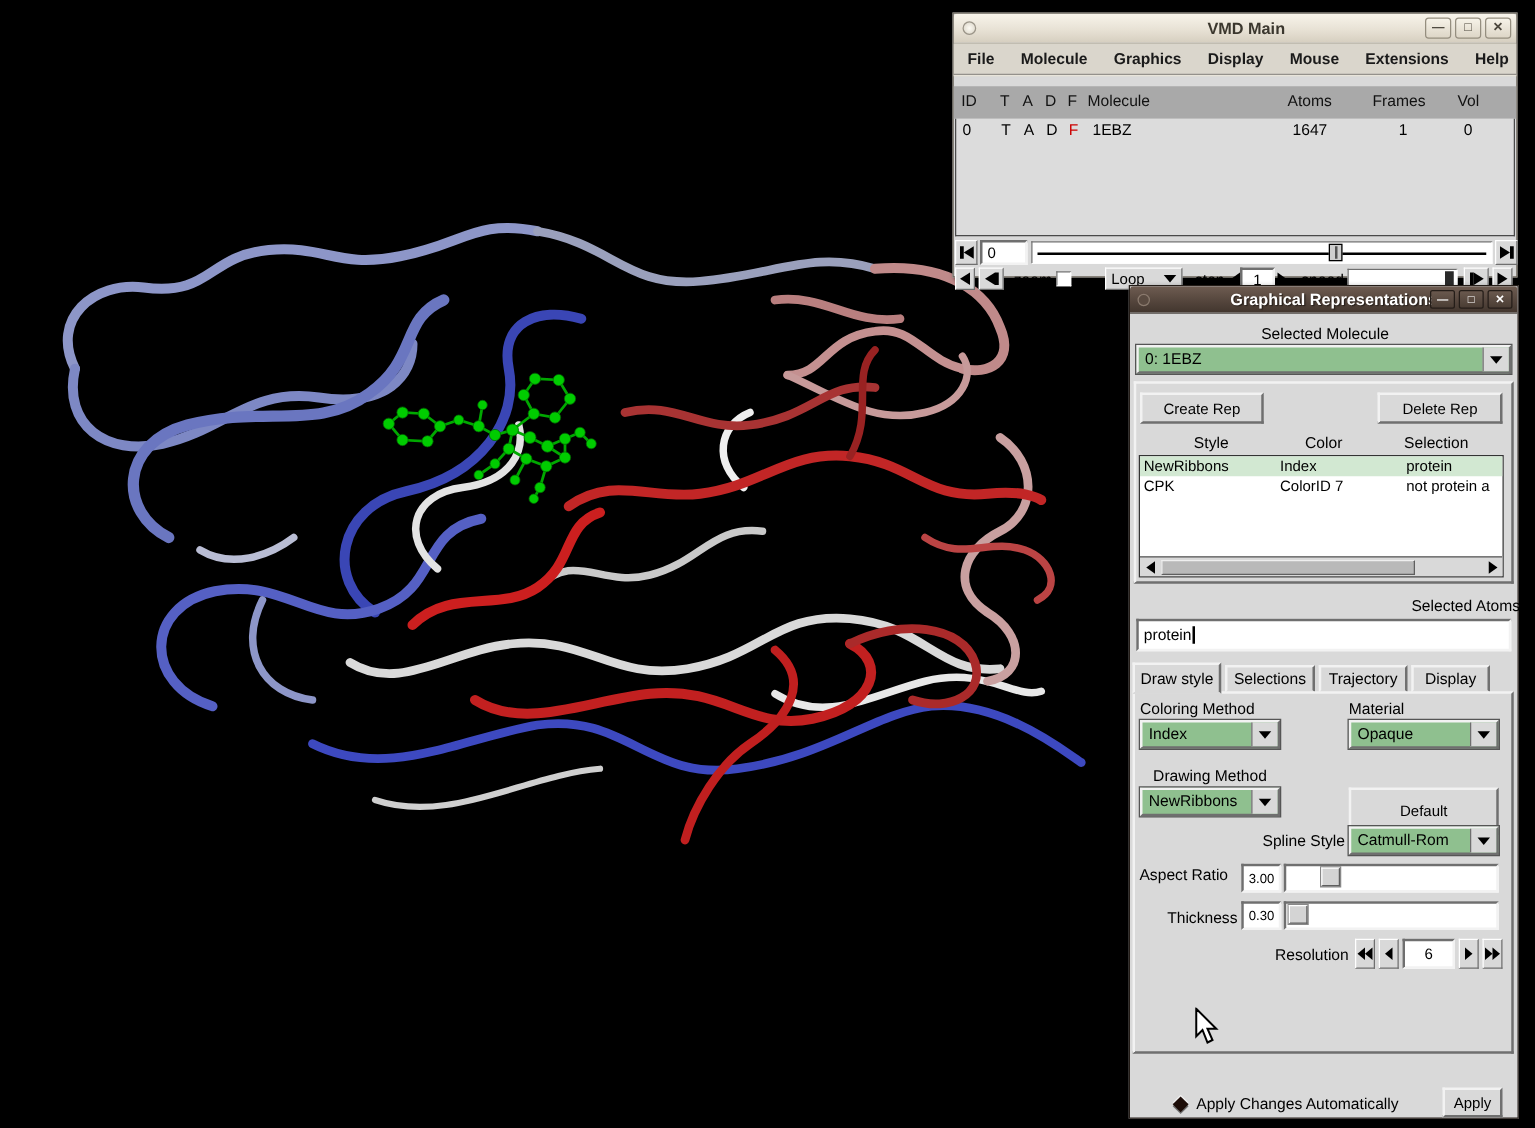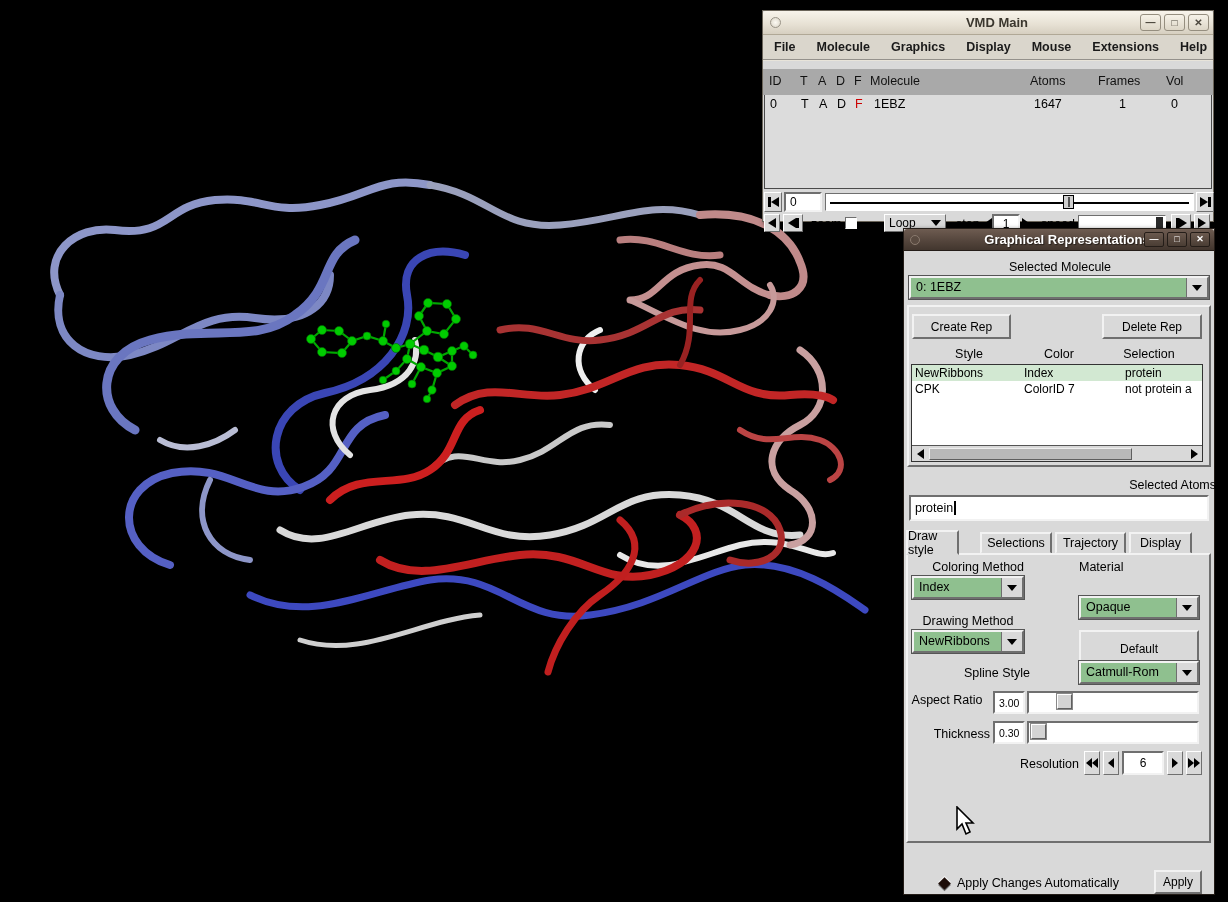--- a/index.html
+++ b/index.html
@@ -324,51 +324,51 @@
         </div>
     </div>
   </div>
 
   <div class="lbl" style="left:0;top:249px;width:312px;text-align:right">Selected Atoms</div>
   <div class="entry" style="left:5px;top:266px;width:300px;height:26px;font-size:12.5px">
     <span>protein</span>
       <span class="caret"></span>
   </div>
 
-  <div class="tab" style="left:2px;top:301px;width:53px;height:25px;z-index:2;border-bottom:2px solid #d9d9d9">Draw style</div>
+  <div class="tab" style="left:2px;top:301px;width:71px;height:25px;z-index:2;border-bottom:2px solid #d9d9d9">Draw style</div>
   <div class="tab" style="left:76px;top:303px;width:72px">Selections</div>
   <div class="tab" style="left:151px;top:303px;width:71px">Trajectory</div>
   <div class="tab" style="left:225px;top:303px;width:63px">Display</div>
   <div class="abs bev-up" style="left:2px;top:324px;width:305px;height:290px;background:transparent"></div>
 
-  <div class="lbl" style="left:8px;top:331px;width:112px;text-align:right">Coloring Method</div>
+  <div class="lbl" style="left:8px;top:331px;width:112px;text-align:left">Coloring Method</div>
   <div class="green-dd" style="left:8px;top:347px;width:112px;height:23px">
     <div class="val">Index</div>
     <div class="dd-arrow">
         <div class="tri-d"></div>
       </div>
   </div>
   <div class="lbl" style="left:175px;top:331px;width:120px;">Material</div>
-  <div class="green-dd" style="left:175px;top:367px;width:120px;height:23px">
+  <div class="green-dd" style="left:175px;top:347px;width:120px;height:23px">
     <div class="val">Opaque</div>
     <div class="dd-arrow">
         <div class="tri-d"></div>
       </div>
   </div>
 
   <div class="lbl" style="left:8px;top:385px;width:112px;text-align:center">Drawing Method</div>
   <div class="green-dd" style="left:8px;top:401px;width:112px;height:23px">
     <div class="val">NewRibbons</div>
     <div class="dd-arrow">
         <div class="tri-d"></div>
       </div>
   </div>
   <div class="abs btn bev-up" style="left:175px;top:401px;width:120px;height:38px">Default</div>
 
-  <div class="lbl" style="left:60px;top:437px;width:112px;">Spline Style</div>
+  <div class="lbl" style="left:60px;top:437px;width:112px;text-align:right">Spline Style</div>
   <div class="green-dd" style="left:175px;top:432px;width:120px;height:23px">
     <div class="val">Catmull-Rom</div>
     <div class="dd-arrow">
         <div class="tri-d"></div>
       </div>
   </div>
 
   <div class="lbl" style="left:0px;top:464px;width:86px;text-align:center">Aspect Ratio</div>
   <div class="entry" style="left:89px;top:462px;width:32px;height:23px;font-size:10.5px">
     <span>3.00</span>

